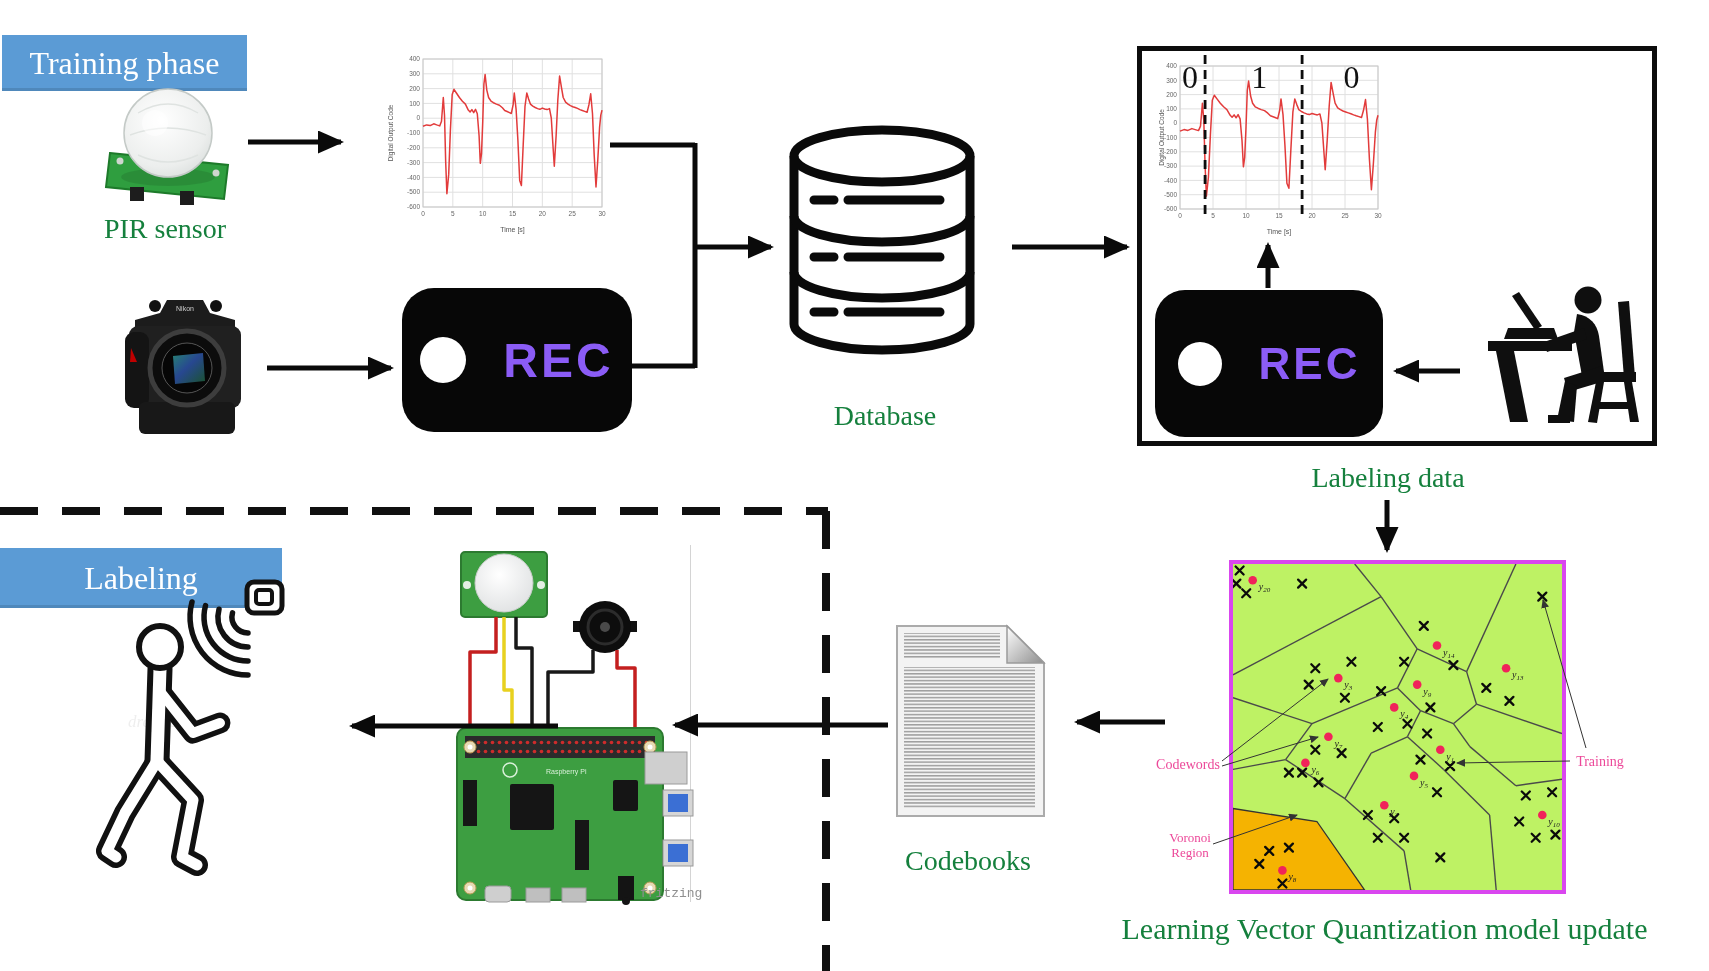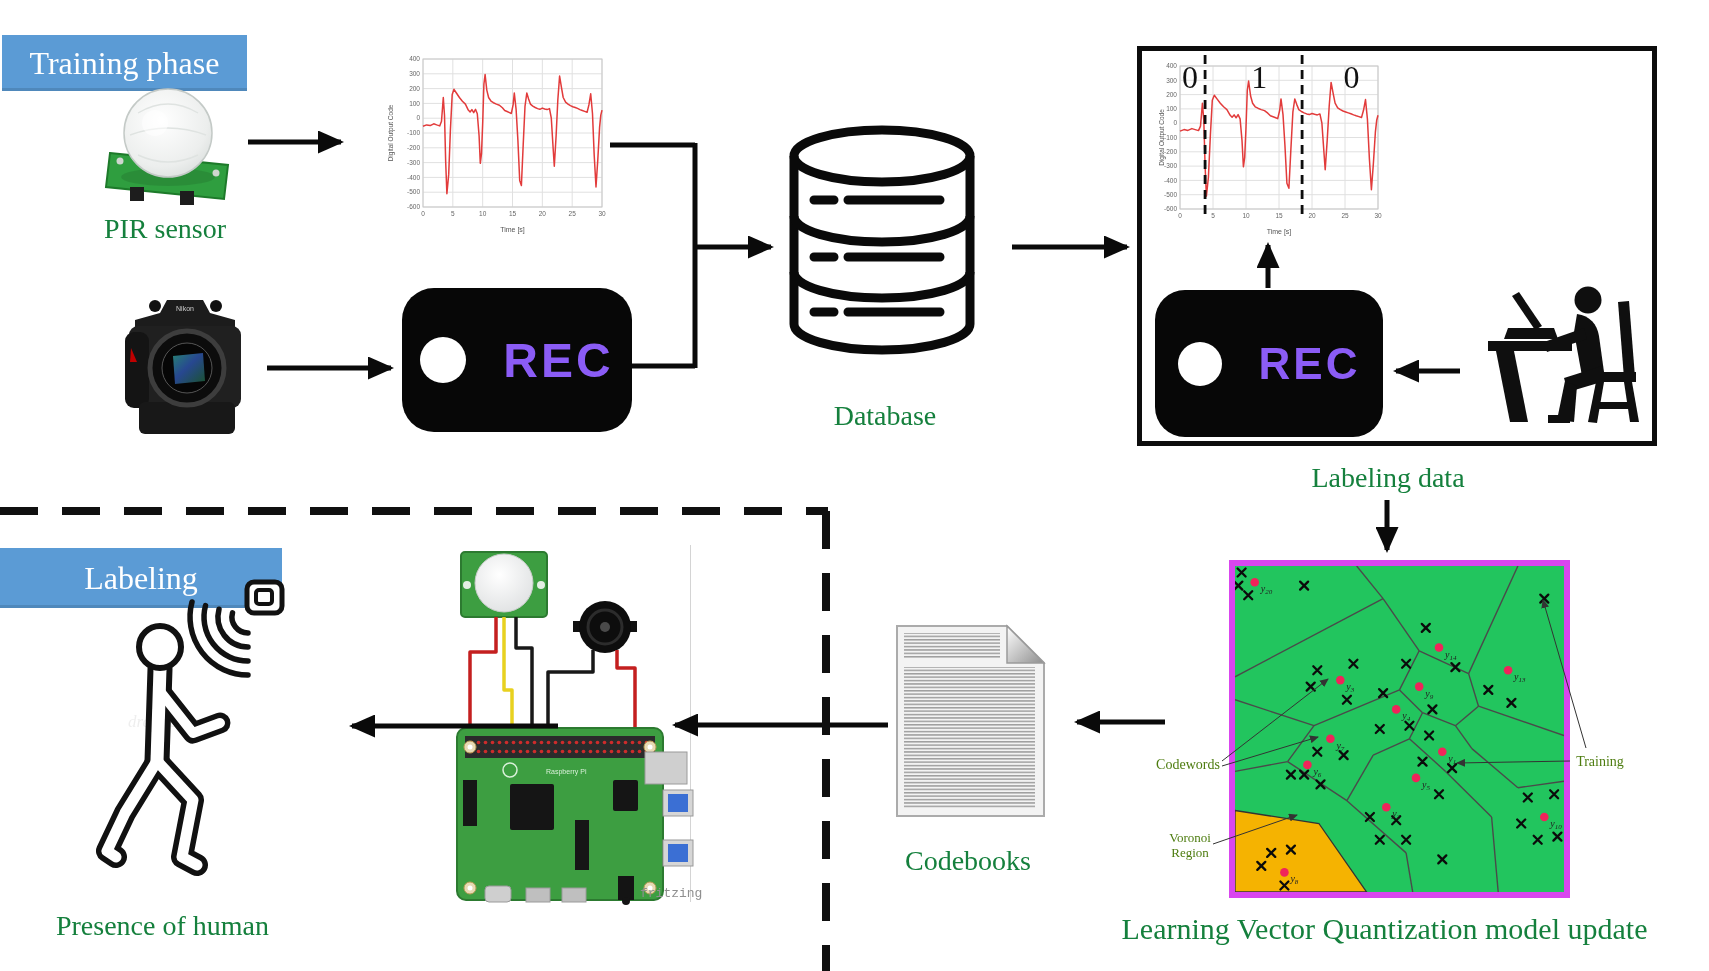--- a/index.html
+++ b/index.html
@@ -6,22 +6,22 @@
   .canvas{position:relative;width:1709px;height:971px;background:#fff;overflow:hidden;
           font-family:"Liberation Serif",serif;}
   .abs{position:absolute;}
   .lbl{position:absolute;text-align:center;color:#15803d;font-size:28px;line-height:1.1;}
   .badge{position:absolute;background:#5b9bd5;color:#fff;display:flex;align-items:center;
          justify-content:center;font-size:32px;box-shadow:inset 0 -3px 0 rgba(0,0,0,.12);margin-top:32px;}
   .rec{position:absolute;background:#070707;display:flex;align-items:center;justify-content:center;
        gap:37px;color:#8b5cf6;font-family:"Liberation Sans",sans-serif;font-weight:bold;letter-spacing:3px;}
   .rec .dot{background:#fff;border-radius:50%;flex:0 0 auto;}
   .frame{position:absolute;border:5px solid #0d0d0d;}
-  .vframe{position:absolute;border:6px solid #d946ef;background:#22c55e;}
-  .tinylbl{position:absolute;text-align:center;color:#4d7c0f;font-size:14px;line-height:1.15;}
+  .vframe{position:absolute;border:4px solid #d946ef;background:#bef264;}
+  .tinylbl{position:absolute;text-align:center;color:#ec4899;font-size:14px;line-height:1.15;}
   .watermark{position:absolute;color:rgba(40,40,40,.08);font-size:17px;font-style:italic;}
   .fritz{position:absolute;color:#8f8f8f;font-size:13px;font-family:"Liberation Mono",monospace;}
   .vline{position:absolute;background:#d4d4d4;width:1px;}
   #overlay{position:absolute;left:0;top:0;pointer-events:none;z-index:60;}
   .plot{position:absolute;background:#fff;}
   svg{display:block;}
 </style>
 </head>
 <body>
 
@@ -346,21 +346,20 @@
       <path d="M74,125 L108,168 L135,158" stroke="#111" stroke-width="21"></path>
       <path d="M72,196 L108,235 L97,292 L112,300" stroke="#111" stroke-width="22"></path>
       <path d="M72,196 L40,248 L22,286 L31,292" stroke="#111" stroke-width="22"></path>
       <path d="M75,104 L72,196" stroke="#fff" stroke-width="13"></path>
       <path d="M74,125 L108,168 L135,158" stroke="#fff" stroke-width="10"></path>
       <path d="M72,196 L108,235 L97,292 L112,300" stroke="#fff" stroke-width="11"></path>
       <path d="M72,196 L40,248 L22,286 L31,292" stroke="#fff" stroke-width="11"></path>
       <circle cx="75" cy="82" r="21" fill="#fff" stroke="#111" stroke-width="6"></circle>
     </g>
   </svg>
-  <div class="lbl" style="left:10px;top:911px;width:305px;">Presence of human</div>
 
   <div class="vline" style="left:690px;top:545px;height:357px;"></div>
   <svg class="abs" style="left:440px;top:540px;" width="300" height="365" viewBox="0 0 300 365">
     <defs>
       <pattern id="pins" width="7" height="9" patternUnits="userSpaceOnUse">
         <circle cx="3.5" cy="4.5" r="1.8" fill="#cf2b2b"></circle>
       </pattern>
       <radialGradient id="dome2" cx="42%" cy="36%" r="75%">
         <stop offset="0%" stop-color="#ffffff"></stop>
           <stop offset="100%" stop-color="#dddfe0"></stop>

